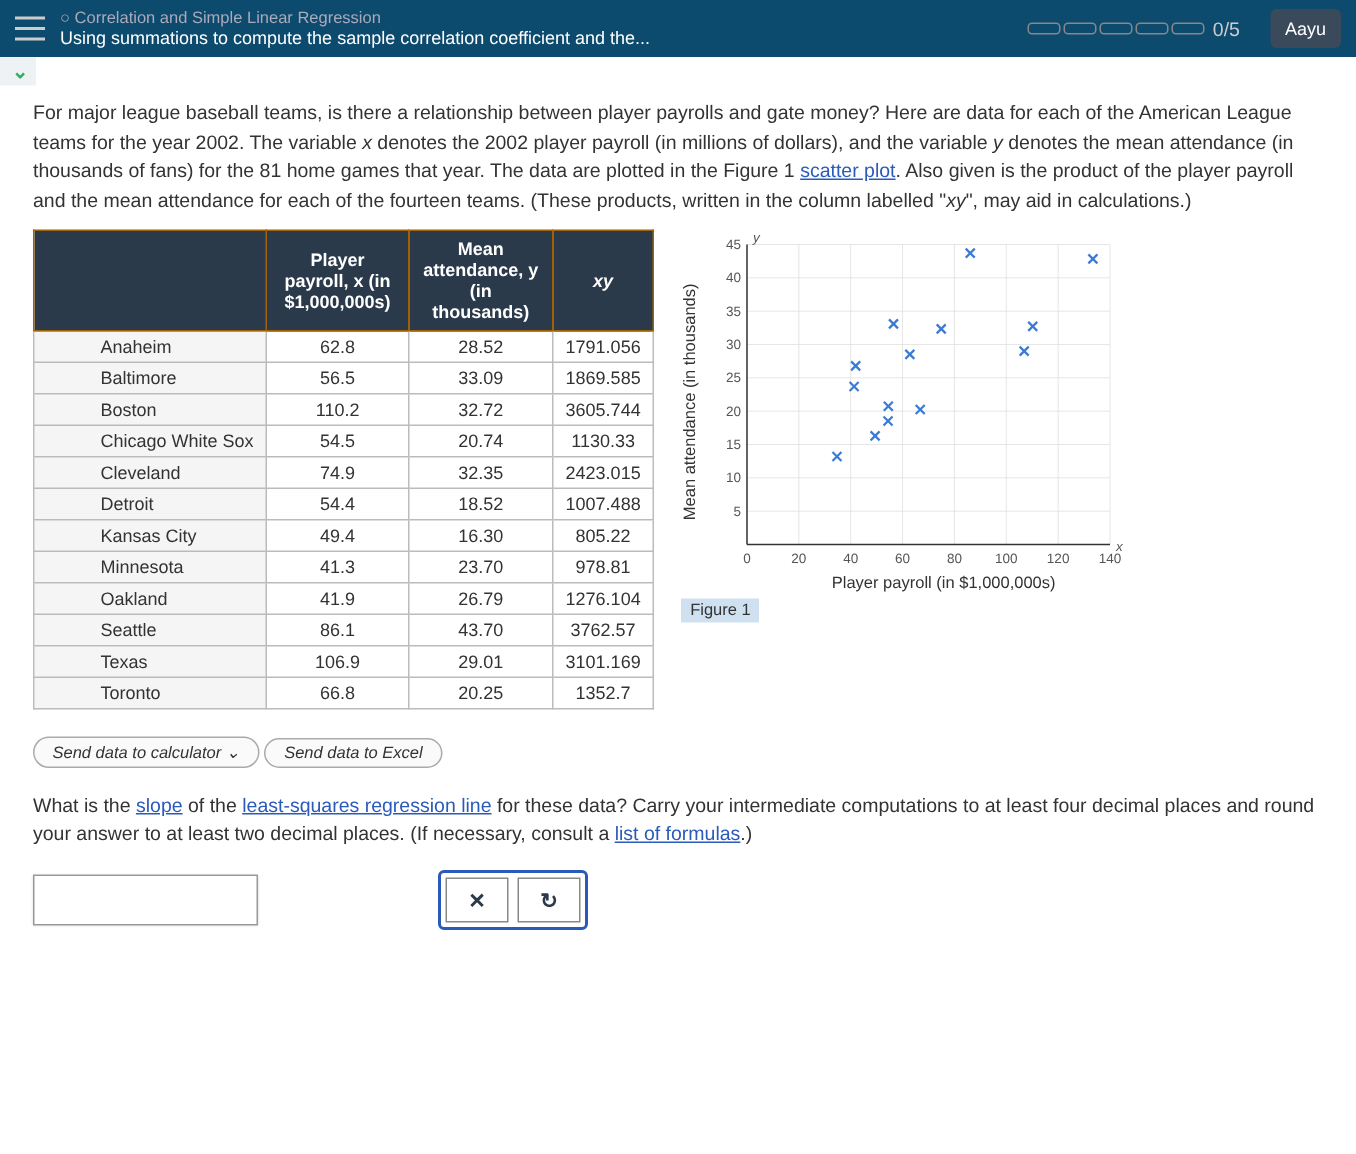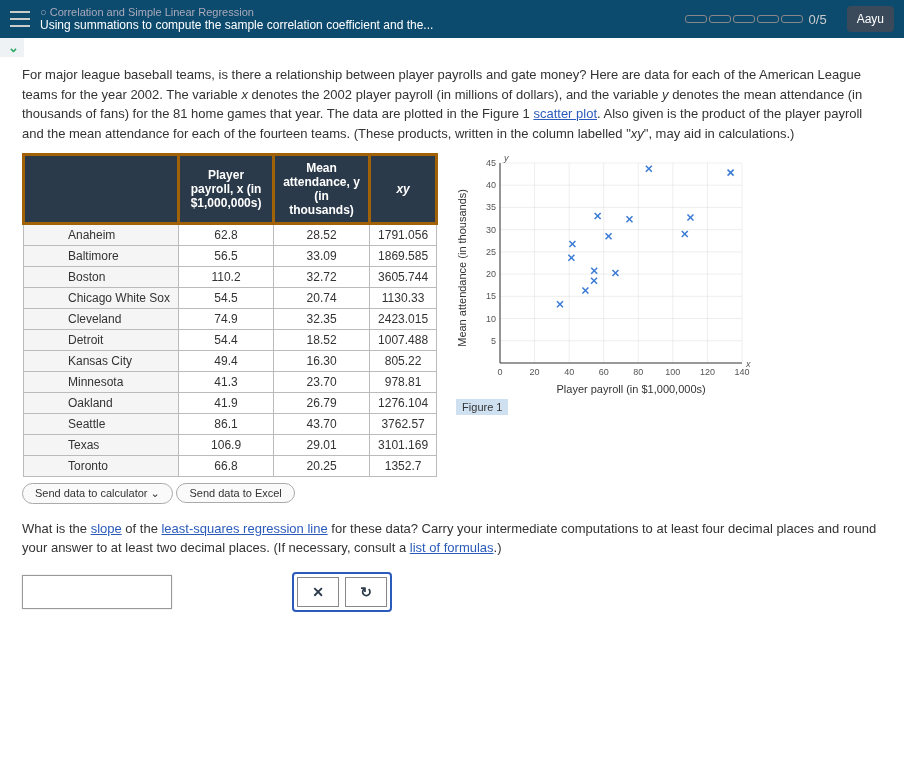--- a/index.html
+++ b/index.html
@@ -14,25 +14,25 @@
   .pseg { width: 22px; height: 8px; border: 1px solid #888; border-radius: 3px; }
   .prog-label { font-size: 13px; color: #ccc; margin-left: 4px; }
   .aayu { background: #3a4a5a; color: #fff; padding: 6px 10px; border-radius: 4px; margin-left: 10px; font-size: 12px; }
   .chevron { background: #eef2f5; padding: 2px 8px; width: 24px; text-align: left; color: #3a6; font-weight: bold; }
   .content { padding: 8px 22px; }
   .intro { font-size: 13px; line-height: 1.5; color: #333; margin-bottom: 10px; }
   .intro .it { font-style: italic; }
   .lnk { color: #2a5bbb; text-decoration: underline; }
   .row { display: flex; gap: 18px; align-items: flex-start; }
   table { border-collapse: collapse; font-size: 12px; }
-  th { background: #2b3a4a; color: #fff; padding: 5px 8px; font-weight: bold; border: 3px solid #a16207; text-align: center; vertical-align: middle; }
+  th { background: #2b3a4a; color: #fff; padding: 5px 8px; font-weight: bold; border: 1px solid #a16207; text-align: center; vertical-align: middle; }
   th.first { background: #2b3a4a; }
   td { border: 1px solid #bbb; padding: 3px 8px; text-align: center; }
   td.team { text-align: left; background: #f5f5f5; padding-left: 44px; }
-  .btnrow { margin-top: 6px; }
+  .btnrow { margin-top: 18px; font-style: italic; }
   .pill { display: inline-block; border: 1px solid #aaa; border-radius: 12px; padding: 3px 12px; font-size: 11px; background: #fafafa; cursor: pointer; }
   .chart { width: 320px; }
   .fig-label { background: #cfe0f0; padding: 2px 6px; font-size: 11px; display: inline-block; margin-top: 4px; }
   .axis-lbl { font-size: 11px; text-align: center; }
   .y-axis-lbl { font-size: 11px; }
   .question { margin-top: 16px; font-size: 13px; line-height: 1.45; }
   .answer-area { margin-top: 14px; display: flex; align-items: center; gap: 120px; }
   .ans-input { border: 1px solid #999; padding: 6px; width: 150px; height: 34px; box-shadow: 0 0 2px rgba(0,0,0,.15); }
   .ctrl-btns { display: flex; gap: 6px; border: 2px solid #2a5bbb; border-radius: 4px; padding: 3px; }
   .ctrl-btn { width: 42px; height: 30px; border: 1px solid #888; background: #fff; display: flex; align-items: center; justify-content: center; font-weight: bold; cursor: pointer; font-size: 14px; color: #2b3a4a; }

